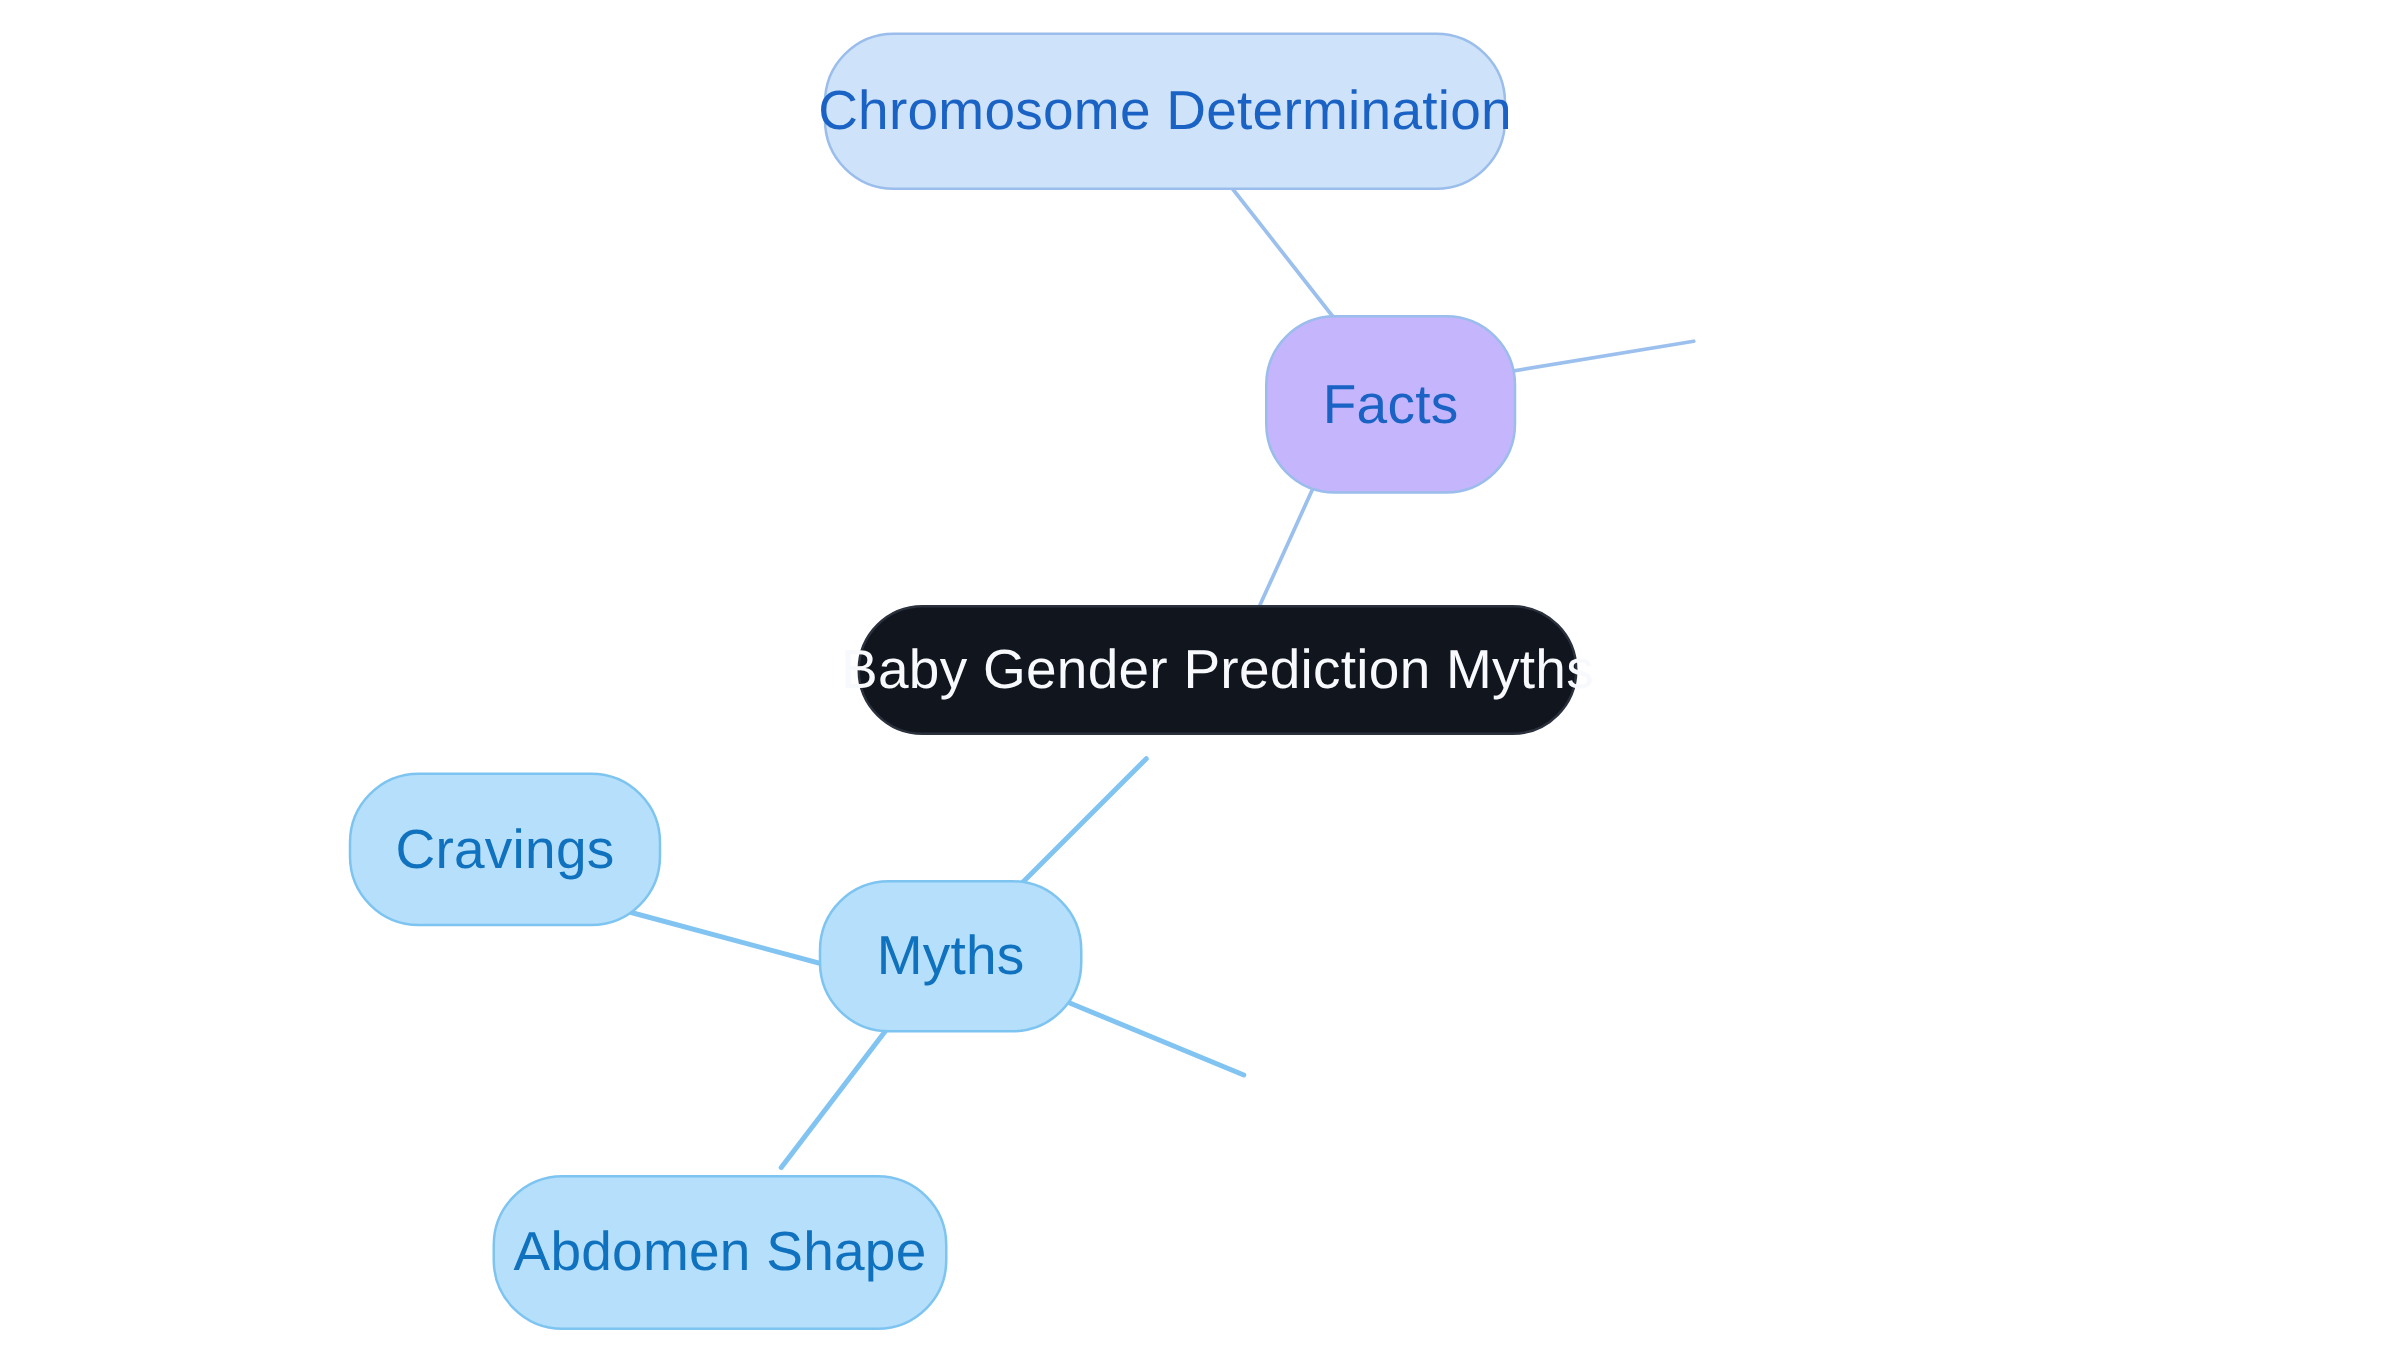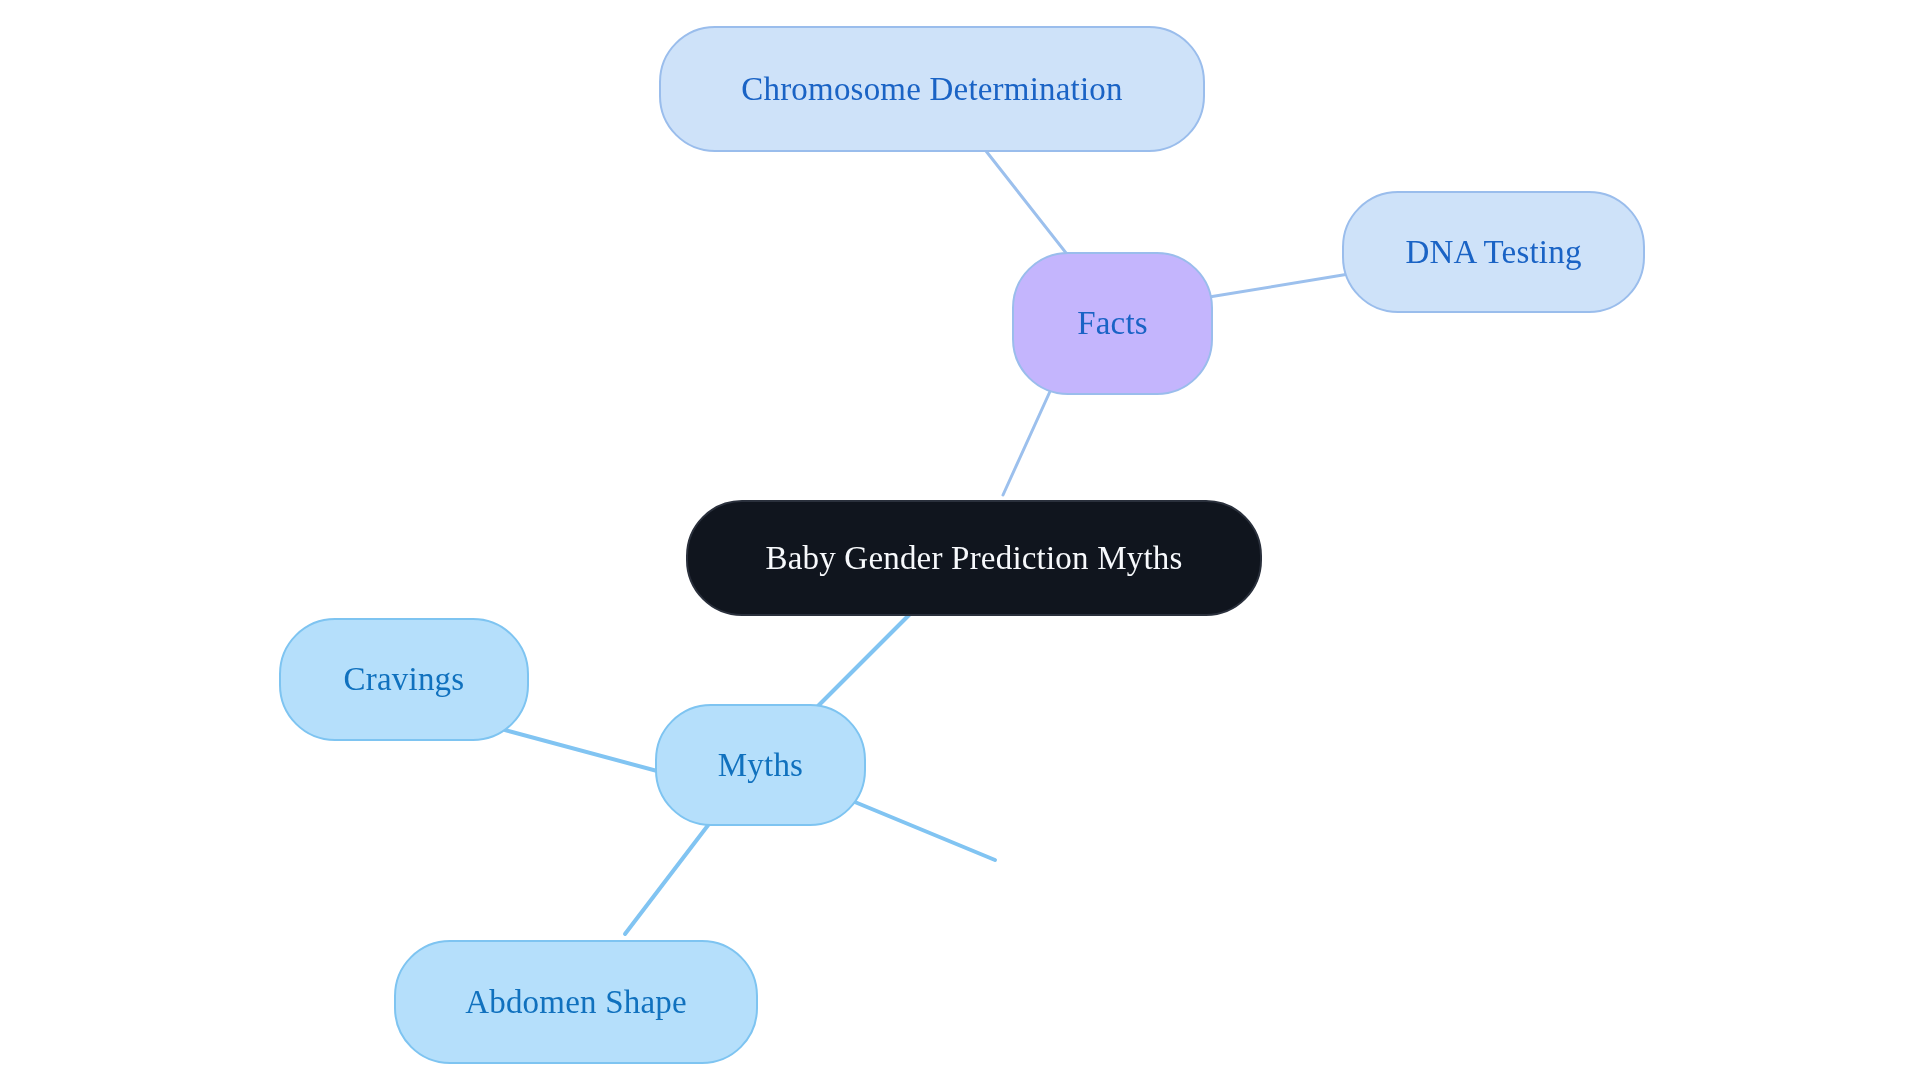--- a/index.html
+++ b/index.html
@@ -25,52 +25,48 @@
   .node {
     position: absolute;
     box-sizing: border-box;
     display: flex;
     align-items: center;
     justify-content: center;
     border-radius: 56px;
     border: 2px solid transparent;
   }
   .node-label {
-    font-size: 33px;
+    font-size: 44px;
     font-weight: 400;
     white-space: nowrap;
     letter-spacing: 0.2px;
-    font-family: Liberation Serif, serif;
   }
 </style>
 </head>
 <body>
 
 <div class="canvas" style="width: 1920px; height: 1083px; background: rgb(255, 255, 255);">
   <svg id="edges" class="edges" xmlns="http://www.w3.org/2000/svg" viewBox="0 0 1920 1083">
       <line x1="1070" y1="258" x2="975" y2="137" stroke="#9CC0ED" stroke-width="3" stroke-linecap="round"></line>
       <line x1="1203" y1="298" x2="1355" y2="273" stroke="#9CC0ED" stroke-width="3" stroke-linecap="round"></line>
       <line x1="1003" y1="495" x2="1062" y2="365" stroke="#9CC0ED" stroke-width="3" stroke-linecap="round"></line>
       <line x1="917" y1="607" x2="812" y2="712" stroke="#81C4F2" stroke-width="4" stroke-linecap="round"></line>
       <line x1="505" y1="730" x2="672" y2="775" stroke="#81C4F2" stroke-width="4" stroke-linecap="round"></line>
       <line x1="712" y1="820" x2="625" y2="934" stroke="#81C4F2" stroke-width="4" stroke-linecap="round"></line>
       <line x1="850" y1="800" x2="995" y2="860" stroke="#81C4F2" stroke-width="4" stroke-linecap="round"></line>
     </svg>
 
-<div class="node" style="left: 686px; top: 484px; width: 576px; height: 116px; background: rgb(16, 21, 30); border-color: rgb(42, 48, 60); color: rgb(247, 249, 252); margin-top: 16px;">
+<div class="node" style="left: 686px; top: 484px; width: 576px; height: 104px; background: rgb(16, 21, 30); border-color: rgb(42, 48, 60); color: rgb(247, 249, 252);">
       <span class="node-label">Baby Gender Prediction Myths</span>
     </div>
     <div class="node" style="left: 1012px; top: 252px; width: 201px; height: 143px; background: #c4b5fd; border-color: rgb(154, 189, 236); color: rgb(26, 99, 197);">
       <span class="node-label">Facts</span>
     </div>
     <div class="node" style="left: 659px; top: 26px; width: 546px; height: 126px; background: rgb(206, 226, 249); border-color: rgb(154, 189, 236); color: rgb(26, 99, 197);">
       <span class="node-label">Chromosome Determination</span>
-    </div>
-    <div class="node" style="left: 1342px; top: 191px; width: 303px; height: 122px; background: rgb(206, 226, 249); border-color: rgb(154, 189, 236); color: rgb(26, 99, 197);">
-      <span class="node-label">DNA Testing</span>
     </div>
     <div class="node" style="left: 655px; top: 704px; width: 211px; height: 122px; background: rgb(181, 223, 251); border-color: rgb(126, 196, 241); color: rgb(16, 113, 190);">
       <span class="node-label">Myths</span>
     </div>
     <div class="node" style="left: 279px; top: 618px; width: 250px; height: 123px; background: rgb(181, 223, 251); border-color: rgb(126, 196, 241); color: rgb(16, 113, 190);">
       <span class="node-label">Cravings</span>
     </div>
     <div class="node" style="left: 394px; top: 928px; width: 364px; height: 124px; background: rgb(181, 223, 251); border-color: rgb(126, 196, 241); color: rgb(16, 113, 190); margin-top: 12px;">
       <span class="node-label">Abdomen Shape</span>
     </div>

